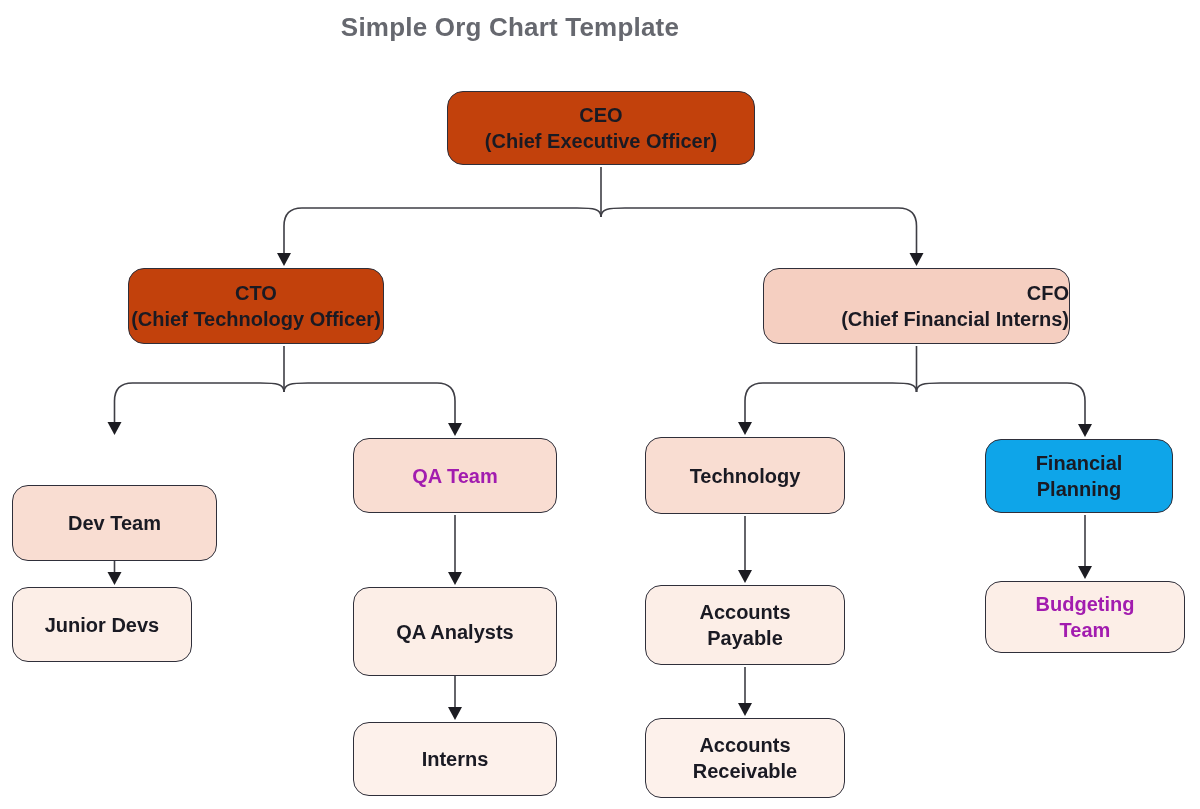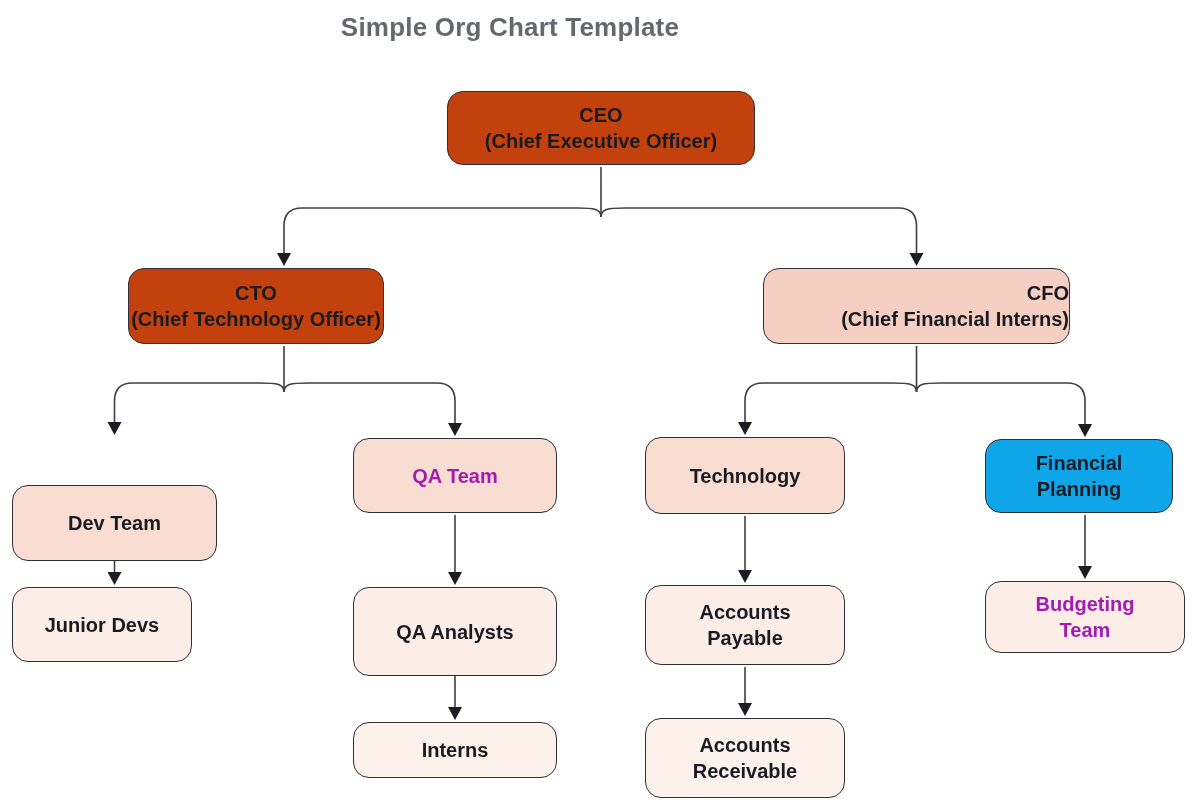--- a/index.html
+++ b/index.html
@@ -90,16 +90,16 @@
     <div class="node" style="left: 353px; top: 438px; width: 204px; height: 75px; background: rgb(249, 221, 210); border-color: rgb(47, 47, 58); color: #a21caf;"><span>QA Team</span></div>
     <div class="node" style="left: 645px; top: 437px; width: 200px; height: 77px; background: rgb(249, 221, 210); border-color: rgb(47, 47, 58); color: rgb(26, 26, 35);"><span>Technology</span></div>
     <div class="node" style="left: 985px; top: 439px; width: 188px; height: 74px; background: #0ea5e9; border-color: rgb(47, 47, 58); color: rgb(26, 26, 35);"><span>Financial
 Planning</span></div>
     <div class="node" style="left: 12px; top: 587px; width: 180px; height: 75px; background: rgb(252, 238, 231); border-color: rgb(47, 47, 58); color: rgb(26, 26, 35);"><span>Junior Devs</span></div>
     <div class="node" style="left: 353px; top: 587px; width: 204px; height: 89px; background: rgb(252, 238, 231); border-color: rgb(47, 47, 58); color: rgb(26, 26, 35);"><span>QA Analysts</span></div>
     <div class="node" style="left: 645px; top: 585px; width: 200px; height: 80px; background: rgb(252, 238, 231); border-color: rgb(47, 47, 58); color: rgb(26, 26, 35);"><span>Accounts
 Payable</span></div>
     <div class="node" style="left: 985px; top: 581px; width: 200px; height: 72px; background: rgb(252, 238, 231); border-color: rgb(47, 47, 58); color: #a21caf;"><span>Budgeting
 Team</span></div>
-    <div class="node" style="left: 353px; top: 722px; width: 204px; height: 56px; background: rgb(253, 241, 235); border-color: rgb(47, 47, 58); color: rgb(26, 26, 35); text-align: center;"><span>Interns</span></div>
+    <div class="node" style="left: 353px; top: 722px; width: 204px; height: 74px; background: rgb(253, 241, 235); border-color: rgb(47, 47, 58); color: rgb(26, 26, 35); text-align: center;"><span>Interns</span></div>
     <div class="node" style="left: 645px; top: 718px; width: 200px; height: 80px; background: rgb(253, 241, 235); border-color: rgb(47, 47, 58); color: rgb(26, 26, 35);"><span>Accounts
 Receivable</span></div>
   </div>
 
 </body></html>

